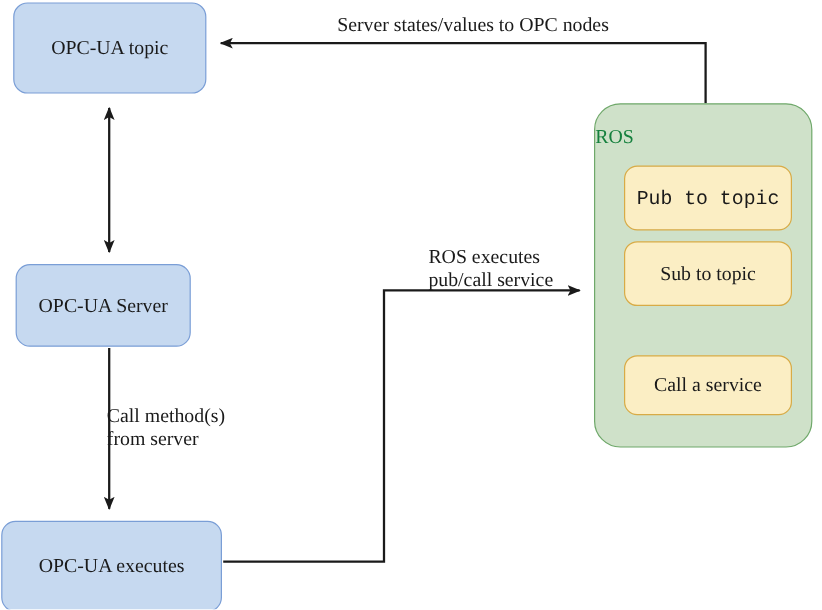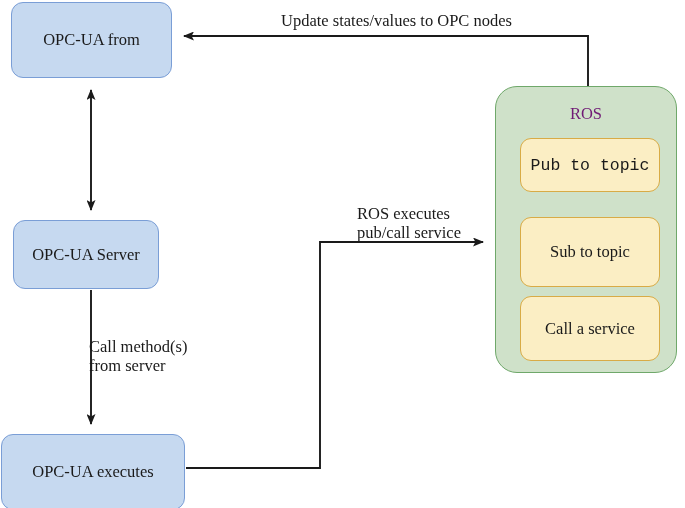--- a/index.html
+++ b/index.html
@@ -34,23 +34,23 @@
     background: #cfe1c9;
     border: 1.6px solid #6fa86a;
     border-radius: 22px;
     display: block;
   }
   .ros-title {
     position: absolute;
     left: 0;
     right: 0;
     top: 17px;
-    text-align: center;
+    text-align: left;
     font-size: 16.5px;
-    color: #701a75;
+    color: #15803d;
   }
   .yellow-box {
     background: #fbeec4;
     border: 1.6px solid #d8ab46;
     border-radius: 11px;
     font-size: 16.5px;
   }
   .edge-label {
     position: absolute;
     font-size: 16.5px;
@@ -86,48 +86,48 @@
     <path d="M 588 86 L 588 36 L 184 36" fill="none" stroke="#1a1a1a" stroke-width="1.9" marker-end="url(#arrowEnd)"></path>
 
     <path d="M 91 90 L 91 210" fill="none" stroke="#1a1a1a" stroke-width="1.9" marker-start="url(#arrowStart)" marker-end="url(#arrowEnd)"></path>
 
     <path d="M 91 290 L 91 424" fill="none" stroke="#1a1a1a" stroke-width="1.9" marker-end="url(#arrowEnd)"></path>
 
     <path d="M 186 468 L 320 468 L 320 242 L 483 242" fill="none" stroke="#1a1a1a" stroke-width="1.9" marker-end="url(#arrowEnd)"></path>
   </svg>
 
   <div class="node blue-box" style="left:11px; top:2px; width:161px; height:76px;">
-    <span>OPC-UA from</span>
+    <span>OPC-UA topic</span>
   </div>
 
   <div class="node blue-box" style="left:13px; top:220px; width:146px; height:69px;">
     <span>OPC-UA Server</span>
   </div>
 
   <div class="node blue-box" style="left:1px; top:434px; width:184px; height:76px;">
     <span>OPC-UA executes</span>
   </div>
 
   <div class="node ros-container" style="left:495px; top:86px; width:182px; height:287px;">
     <div class="ros-title">ROS</div>
 
     <div class="node yellow-box" style="left:24px; top:51px; width:140px; height:54px;font-family:Liberation Mono, monospace;">
       <span>Pub to topic</span>
     </div>
 
-    <div class="node yellow-box" style="left:24px; top:130px; width:140px; height:70px;font-family:Liberation Serif, serif;">
+    <div class="node yellow-box" style="left:24px; top:114px; width:140px; height:54px;font-family:Liberation Serif, serif;">
       <span>Sub to topic</span>
     </div>
 
-    <div class="node yellow-box" style="left:24px; top:209px; width:140px; height:65px;">
+    <div class="node yellow-box" style="left:24px; top:209px; width:140px; height:50px;">
       <span>Call a service</span>
     </div>
   </div>
 
-  <div class="edge-label" style="left:281px; top:12px;">Update states/values to OPC nodes</div>
+  <div class="edge-label" style="left:281px; top:12px;">Server states/values to OPC nodes</div>
 
   <div class="edge-label" style="left:89px; top:338px;">Call method(s)
 from server</div>
 
   <div class="edge-label" style="left:341px; top:205px;margin-left:16px;">ROS executes
 pub/call service</div>
 
 </div>
 
 </body></html>

